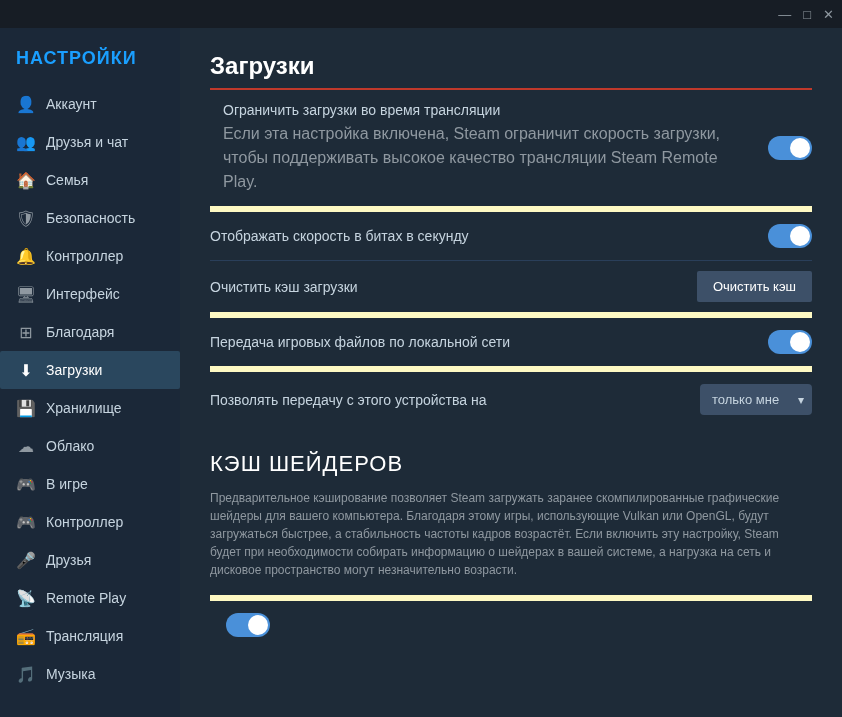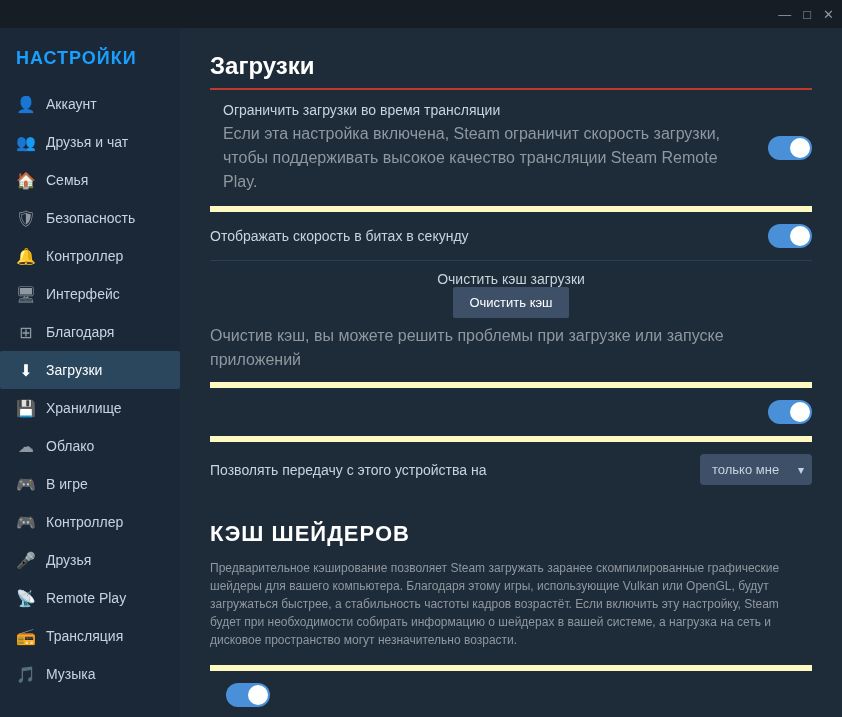--- a/index.html
+++ b/index.html
@@ -136,21 +136,21 @@
       width: 20px;
       height: 20px;
       border-radius: 50%;
       background: #fff;
       top: 2px;
       right: 2px;
       transition: right 0.2s;
     }
     .section-heading {
       font-size: 22px;
-      font-weight: 700;
+      font-weight: 400;
       color: #fff;
       margin: 24px 0 12px 0;
       letter-spacing: 1px;
       text-transform: uppercase;
     }
     .btn-clear {
       background: #3d5068;
       border: none;
       color: #ffffff;
       padding: 8px 16px;
@@ -161,21 +161,20 @@
       flex-shrink: 0;
     }
     .setting-row-block {
       padding: 10px 0;
       border-top: 1px solid #2a3f5a;
     }
     .setting-row-inline {
       display: flex;
       align-items: center;
       justify-content: space-between;
-      flex-direction: column;
     }
     .dropdown-select {
       background: #3d5068;
       border: none;
       color: #c6d4df;
       padding: 8px 32px 8px 12px;
       font-size: 13px;
       cursor: pointer;
       border-radius: 4px;
       appearance: none;
@@ -296,25 +295,25 @@
     <div class="setting-row">
       <div class="setting-label">Отображать скорость в битах в секунду</div>
       <div class="toggle" style="margin-left:16px;"></div>
     </div>
 
     <div class="setting-row-block" style="border-top:1px solid #2a3f5a;">
       <div class="setting-row-inline">
         <div class="setting-label">Очистить кэш загрузки</div>
         <button class="btn-clear">Очистить кэш</button>
       </div>
-      <div class="setting-sub" style="margin-top:6px;">Очистив кэш, вы можете решить проблемы при загрузке или запуске приложений</div>
     </div>
 
     <div class="setting-row">
       <div style="flex:1;">
+        <div class="setting-label">Передача игровых файлов по локальной сети</div>
       </div>
       <div class="toggle" style="margin-left:16px;"></div>
     </div>
 
     <div class="setting-row">
       <div class="setting-label">Позволять передачу с этого устройства на</div>
       <div class="dropdown-wrapper">
         <select class="dropdown-select">
         <option value="только мне">только мне</option><option value="всем">всем</option><option value="никому">никому</option></select>
       </div>

